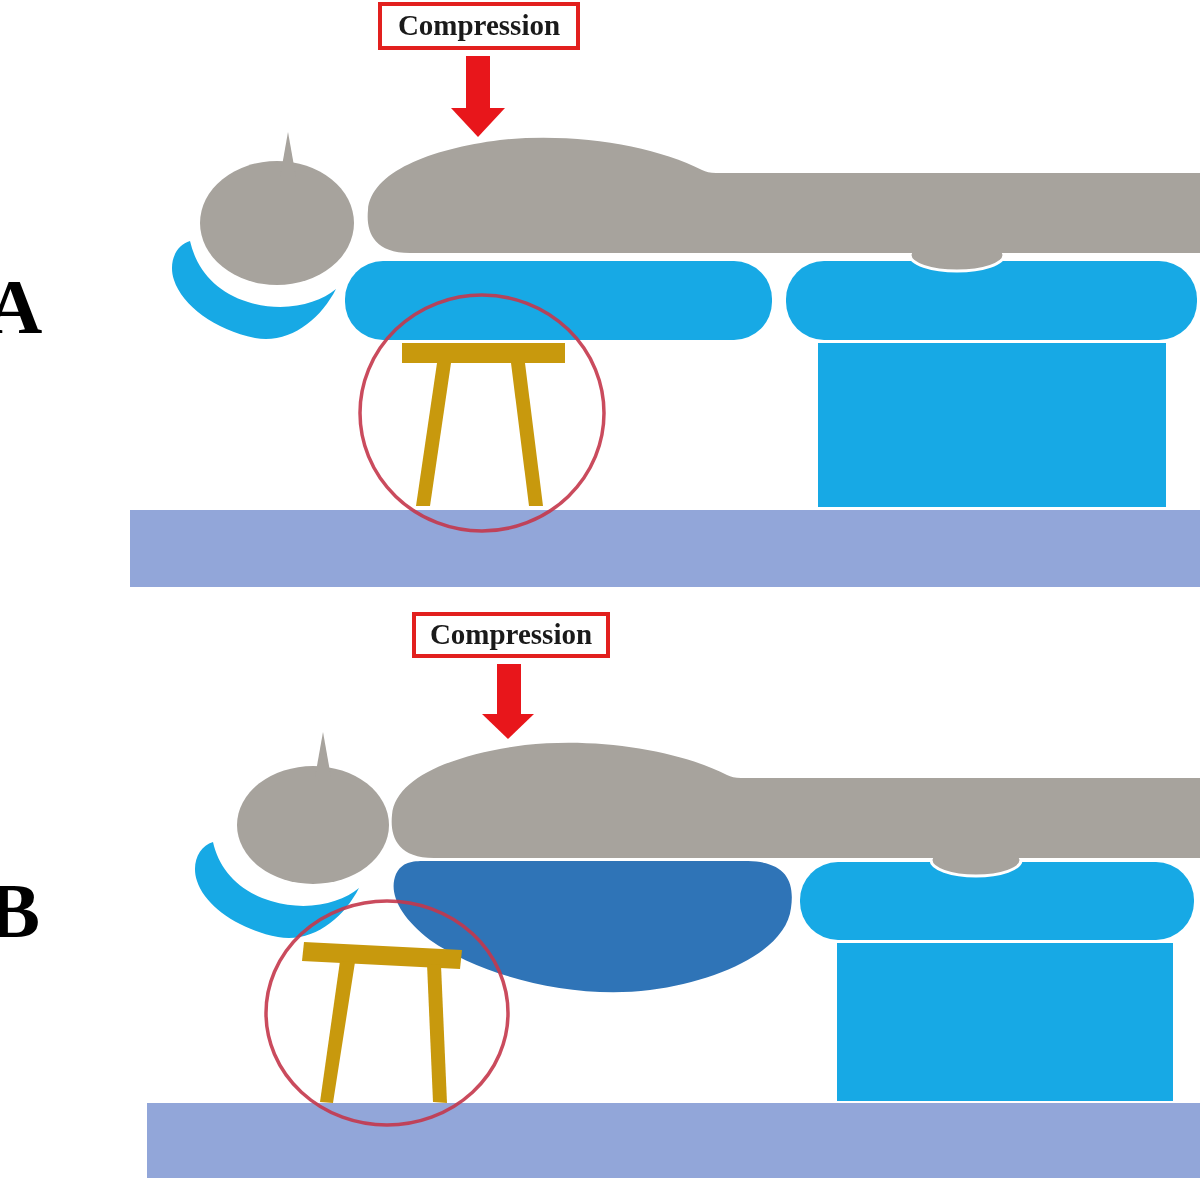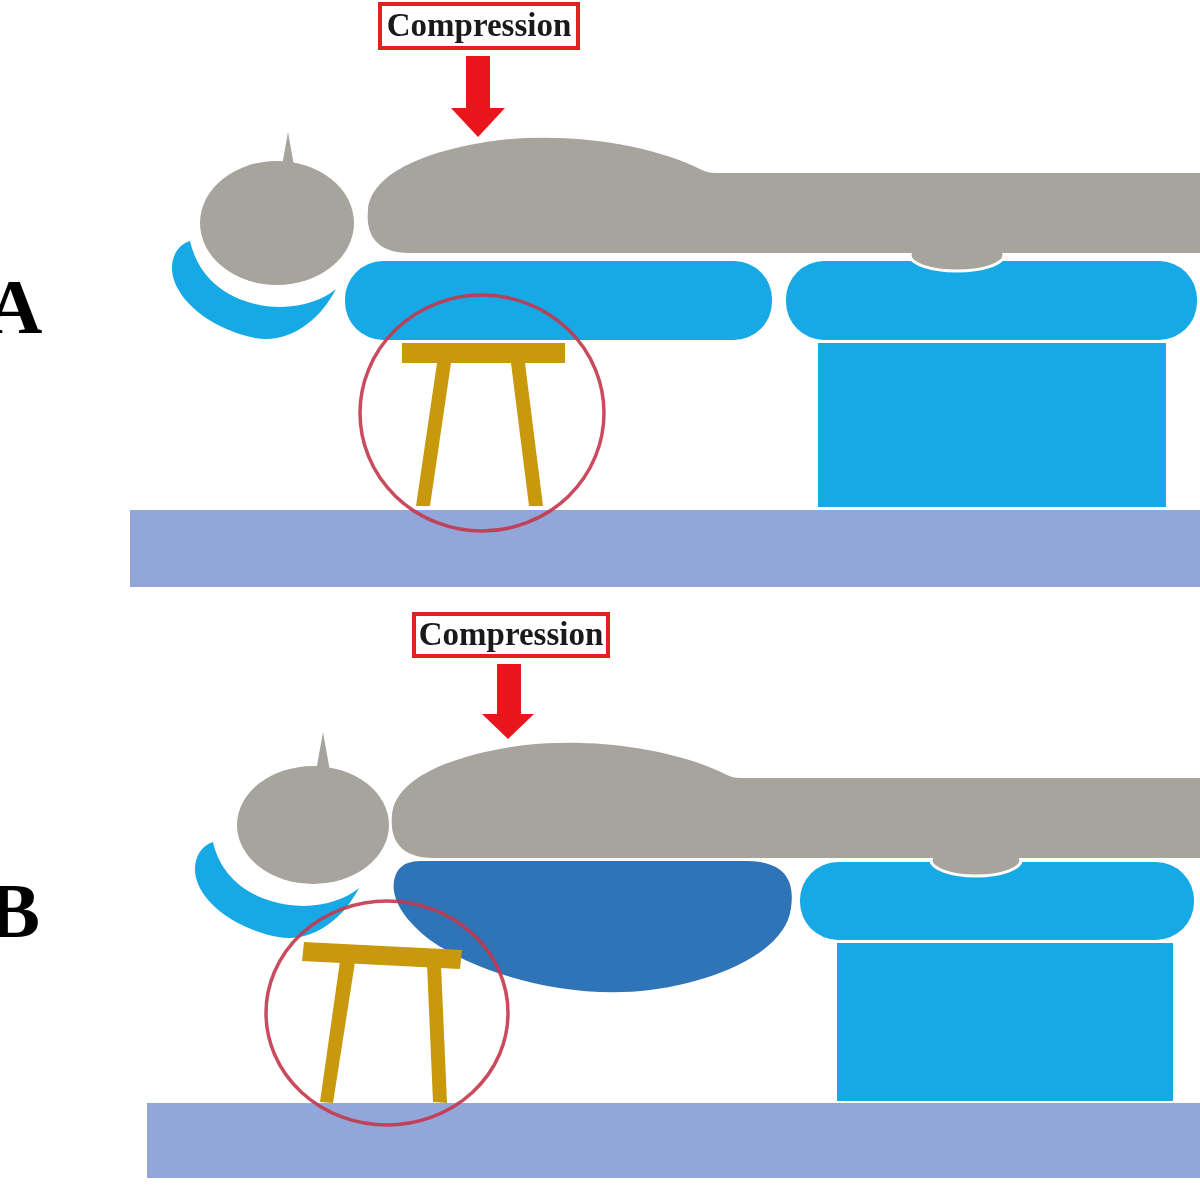--- a/index.html
+++ b/index.html
@@ -4,21 +4,21 @@
 <style>
   html,body{margin:0;padding:0;background:#fff;}
   .fig{
     position:relative;width:1200px;height:1200px;background:#ffffff;overflow:hidden;
     font-family:"Liberation Serif", serif;
   }
   .fig svg{position:absolute;left:0;top:0;}
   .comp-box{
     position:absolute;box-sizing:border-box;
     border:4px solid #E2201E;background:#ffffff;color:#1A1A1A;
-    font-weight:bold;font-size:33px;text-align:center;
+    font-weight:bold;font-size:29px;text-align:center;
     font-family:"Liberation Serif", serif;white-space:nowrap;
   }
   .comp-box-a{left:378px;top:2px;width:202px;height:48px;line-height:38px;}
   .comp-box-b{left:412px;top:612px;width:198px;height:46px;line-height:36px;}
   .panel-letter{
     position:absolute;color:#000;font-weight:bold;font-size:78px;line-height:1;
     font-family:"Liberation Serif", serif;
   }
   .panel-letter-a{left:-14px;top:268px;}
   .panel-letter-b{left:-12px;top:872px;}

